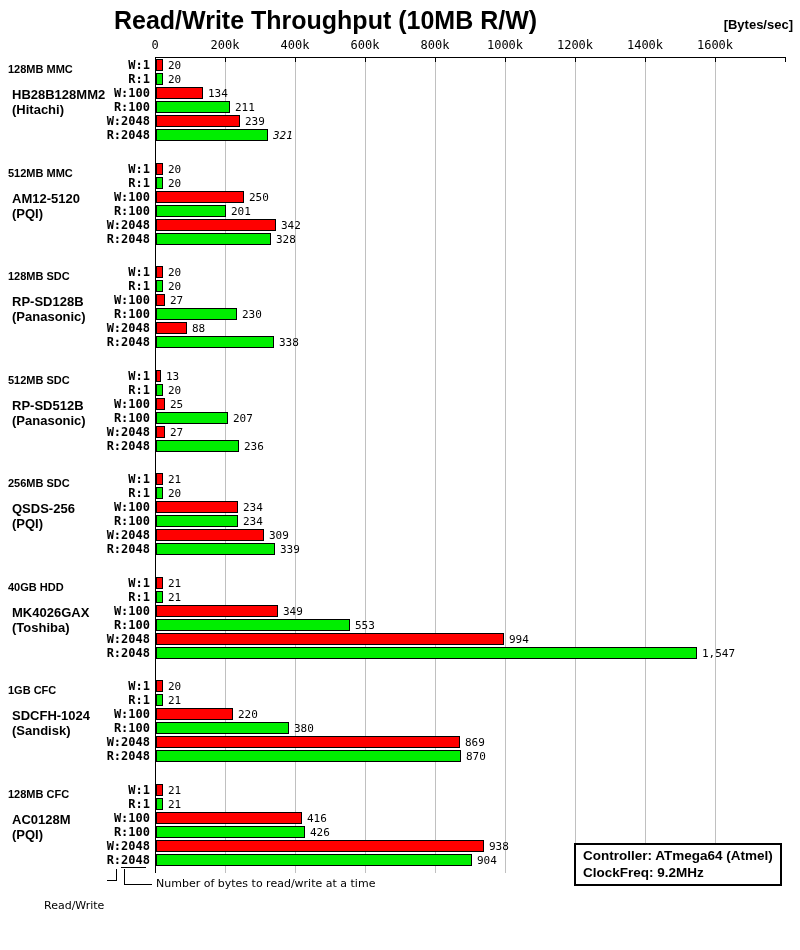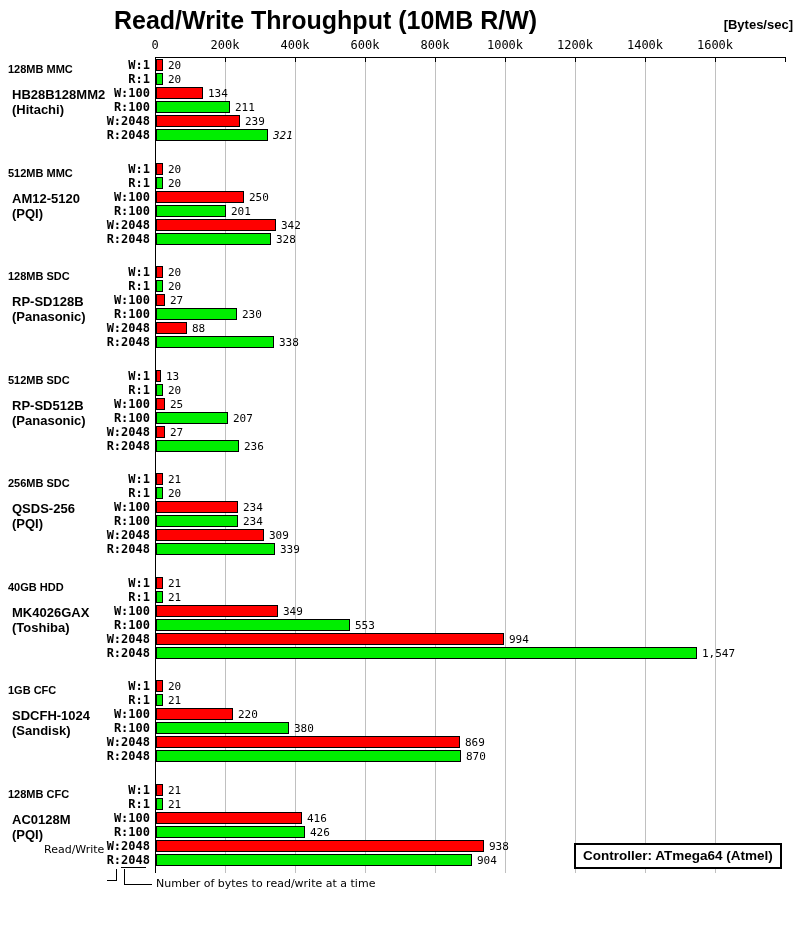--- a/index.html
+++ b/index.html
@@ -230,26 +230,27 @@
       <div class="bar-value" style="left: 310px; top: 826px;">426</div>
       <div class="row-label" style="top: 840px;">W:2048</div>
       <div class="bar" style="left: 156px; top: 840px; width: 328px; background: rgb(255, 0, 0);"></div>
       <div class="bar-value" style="left: 489px; top: 840px;">938</div>
       <div class="row-label" style="top: 854px;">R:2048</div>
       <div class="bar" style="left: 156px; top: 854px; width: 316px; background: rgb(0, 238, 0);"></div>
       <div class="bar-value" style="left: 477px; top: 854px;">904</div>
     </div>
 
   <div class="legend">
-    <span style="left:44px;top:844px;">Read/Write</span>
+    <span style="left:44px;top:900px;">Read/Write</span>
     <div class="lline" style="left:107px;top:880px;width:10px;height:1px;"></div>
     <div class="lline" style="left:116px;top:869px;width:1px;height:12px;"></div>
     <div class="lline" style="left:121px;top:867px;width:25px;height:1px;"></div>
     <div class="lline" style="left:124px;top:869px;width:1px;height:16px;"></div>
     <div class="lline" style="left:124px;top:884px;width:28px;height:1px;"></div>
     <span style="left:156px;top:878px;">Number of bytes to read/write at a time</span>
   </div>
 
   <div class="info-box">
     <div>Controller: ATmega64 (Atmel)</div>
+    <div>ClockFreq: 9.2MHz</div>
   </div>
 
 </div>
 
 </body></html>

